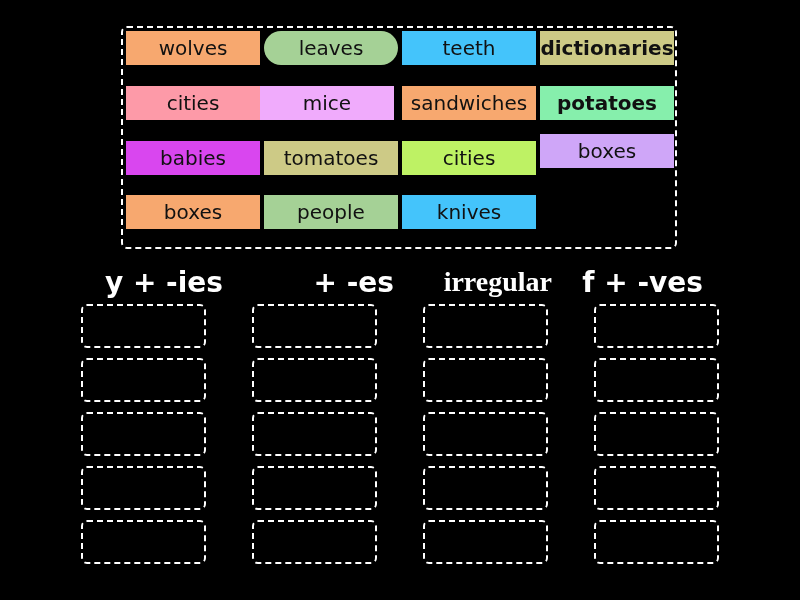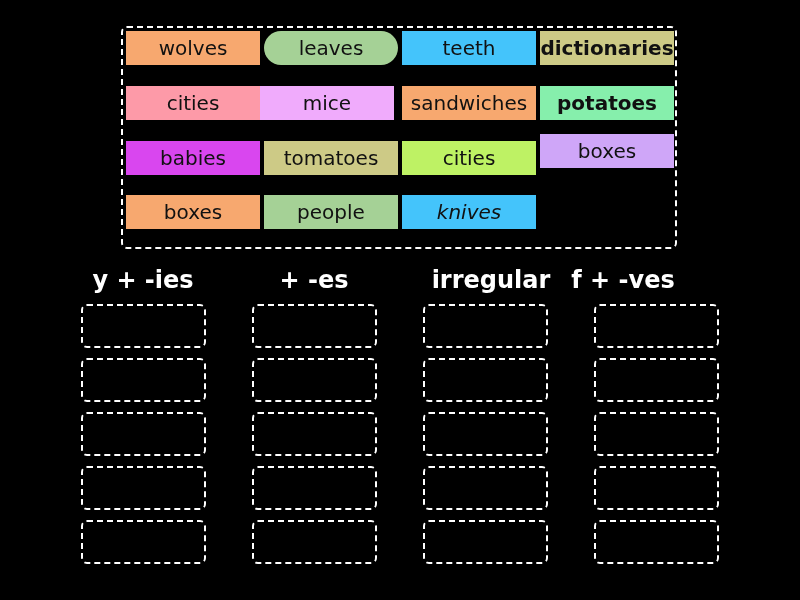--- a/index.html
+++ b/index.html
@@ -2,22 +2,22 @@
 <html><head>
 <meta charset="utf-8">
 <style>
   html, body { margin:0; padding:0; }
   body { width:800px; height:600px; background:#000; position:relative; overflow:hidden;
          font-family:"DejaVu Sans", sans-serif; }
   .bank { position:absolute; left:121px; top:26px; width:556px; height:223px;
           border:2px dashed #fff; border-radius:6px; box-sizing:border-box; }
   .tile { position:absolute; width:134px; height:34px; display:flex; align-items:center;
           justify-content:center; font-size:20px; color:#111; cursor:grab; }
-  .heading { position:absolute; top:266px; width:160px; text-align:center; color:#fff;
-             font-size:24px; font-weight:bold; }
+  .heading { position:absolute; top:266px; width:160px; text-align:right; color:#fff;
+             font-size:28px; font-weight:bold; }
   .slot { position:absolute; width:125px; height:44px; border:2px dashed #fff;
           border-radius:6px; box-sizing:border-box; }
 </style>
 </head>
 <body>
 
 <div class="bank"></div>
 <div id="tiles">
     <div class="tile" style="left: 126px; top: 31px; background: rgb(247, 168, 111);">wolves</div>
     <div class="tile" style="left: 264px; top: 31px; background: rgb(165, 209, 150); border-radius: 24px;">leaves</div>
@@ -26,36 +26,36 @@
     <div class="tile" style="left: 126px; top: 86px; background: rgb(253, 154, 168);">cities</div>
     <div class="tile" style="left: 260px; top: 86px; background: #f0abfc;">mice</div>
     <div class="tile" style="left: 402px; top: 86px; background: rgb(247, 168, 111);">sandwiches</div>
     <div class="tile" style="left: 540px; top: 86px; background: #86efac; font-weight: bold;">potatoes</div>
     <div class="tile" style="left: 126px; top: 141px; background: #d946ef;">babies</div>
     <div class="tile" style="left: 264px; top: 141px; background: rgb(205, 202, 134); text-align: right;">tomatoes</div>
     <div class="tile" style="left: 402px; top: 141px; background: #bef264;">cities</div>
     <div class="tile" style="left: 540px; top: 134px; background: rgb(207, 166, 248);">boxes</div>
     <div class="tile" style="left: 126px; top: 195px; background: rgb(247, 168, 111);">boxes</div>
     <div class="tile" style="left: 264px; top: 195px; background: rgb(165, 209, 150); text-align: right;">people</div>
-    <div class="tile" style="left: 402px; top: 195px; background: rgb(68, 196, 251); font-style: italic;">knives</div>
+    <div class="tile" style="left: 402px; top: 195px; background: rgb(68, 196, 251);">knives</div>
   </div>
 <div id="groups">
     <div class="heading" style="left: 63px;">y + -ies</div>
     <div class="slot" style="left: 81px; top: 304px;"></div>
     <div class="slot" style="left: 81px; top: 358px;"></div>
     <div class="slot" style="left: 81px; top: 412px;"></div>
     <div class="slot" style="left: 81px; top: 466px;"></div>
     <div class="slot" style="left: 81px; top: 520px;"></div>
     <div class="heading" style="left: 234px;">+ -es</div>
     <div class="slot" style="left: 252px; top: 304px;"></div>
     <div class="slot" style="left: 252px; top: 358px;"></div>
     <div class="slot" style="left: 252px; top: 412px;"></div>
     <div class="slot" style="left: 252px; top: 466px;"></div>
     <div class="slot" style="left: 252px; top: 520px;"></div>
-    <div class="heading" style="left: 411px;">irregular</div>
+    <div class="heading" style="left: 392px; font-family: Liberation Serif, serif;">irregular</div>
     <div class="slot" style="left: 423px; top: 304px;"></div>
     <div class="slot" style="left: 423px; top: 358px;"></div>
     <div class="slot" style="left: 423px; top: 412px;"></div>
     <div class="slot" style="left: 423px; top: 466px;"></div>
     <div class="slot" style="left: 423px; top: 520px;"></div>
     <div class="heading" style="left: 543px;">f + -ves</div>
     <div class="slot" style="left: 594px; top: 304px;"></div>
     <div class="slot" style="left: 594px; top: 358px;"></div>
     <div class="slot" style="left: 594px; top: 412px;"></div>
     <div class="slot" style="left: 594px; top: 466px;"></div>

